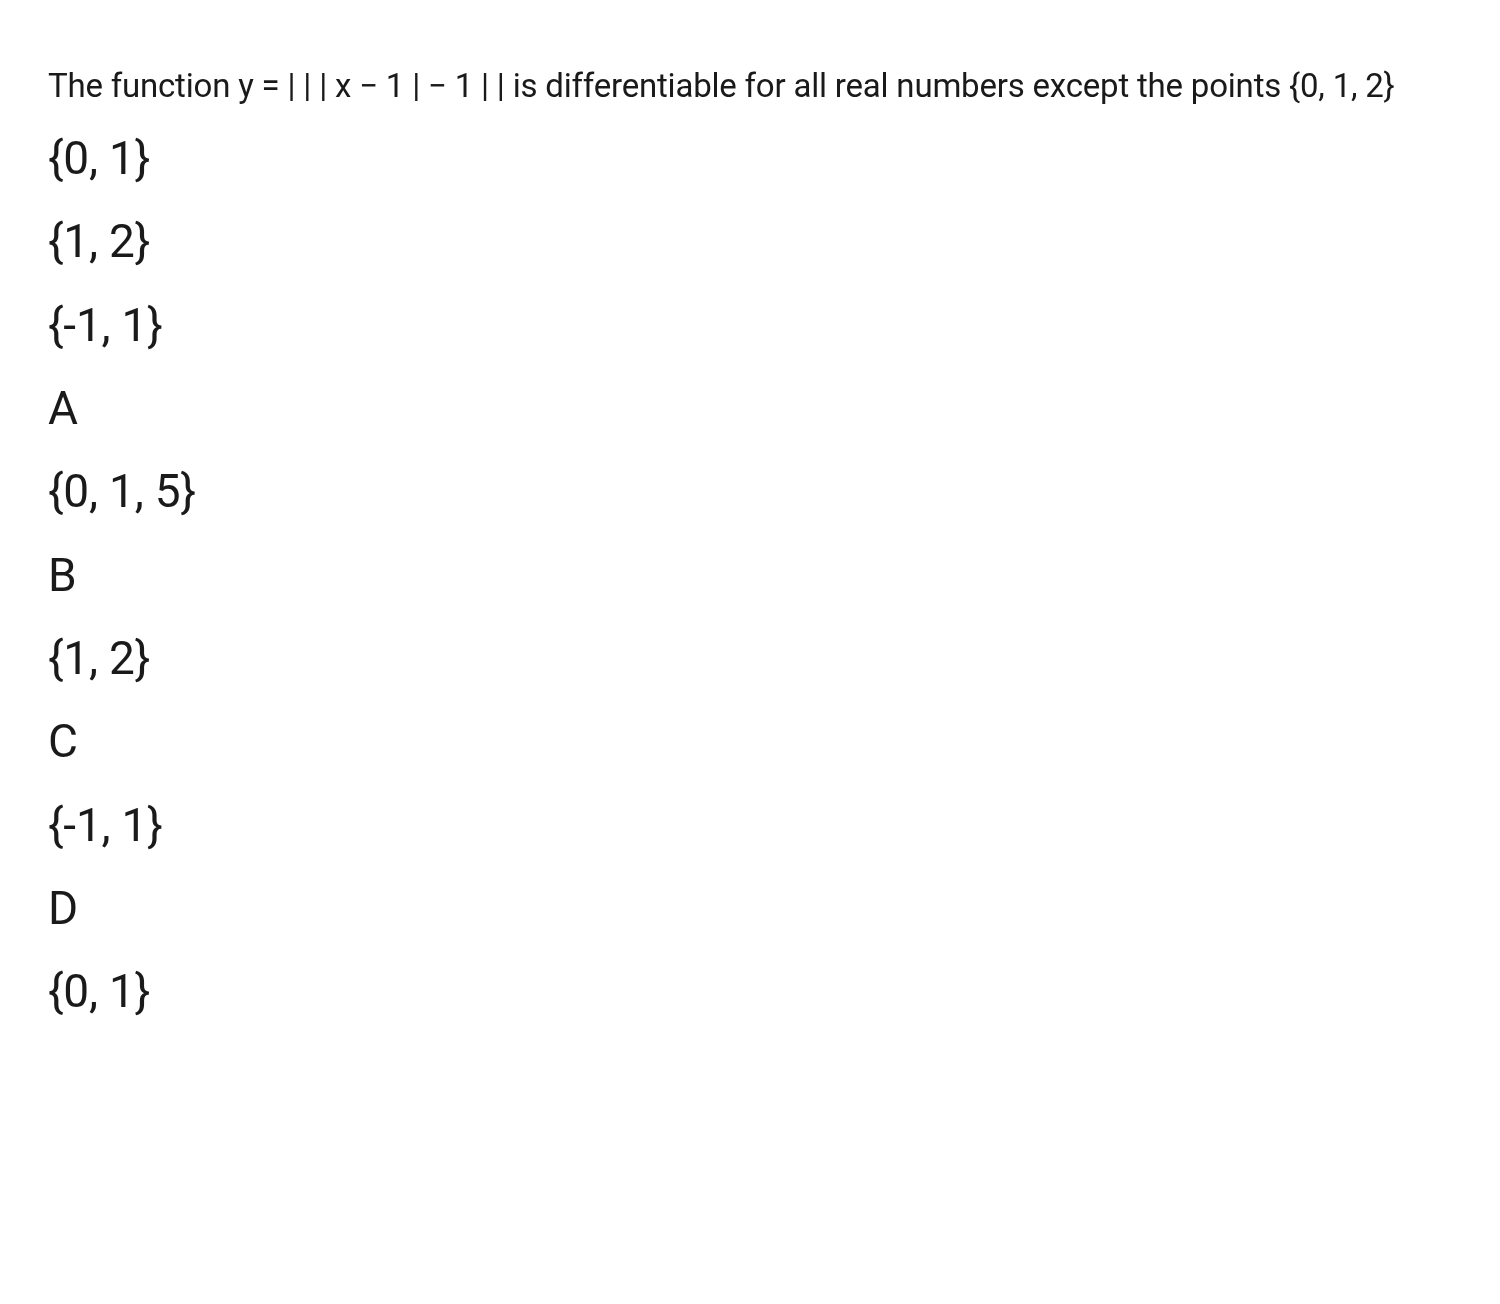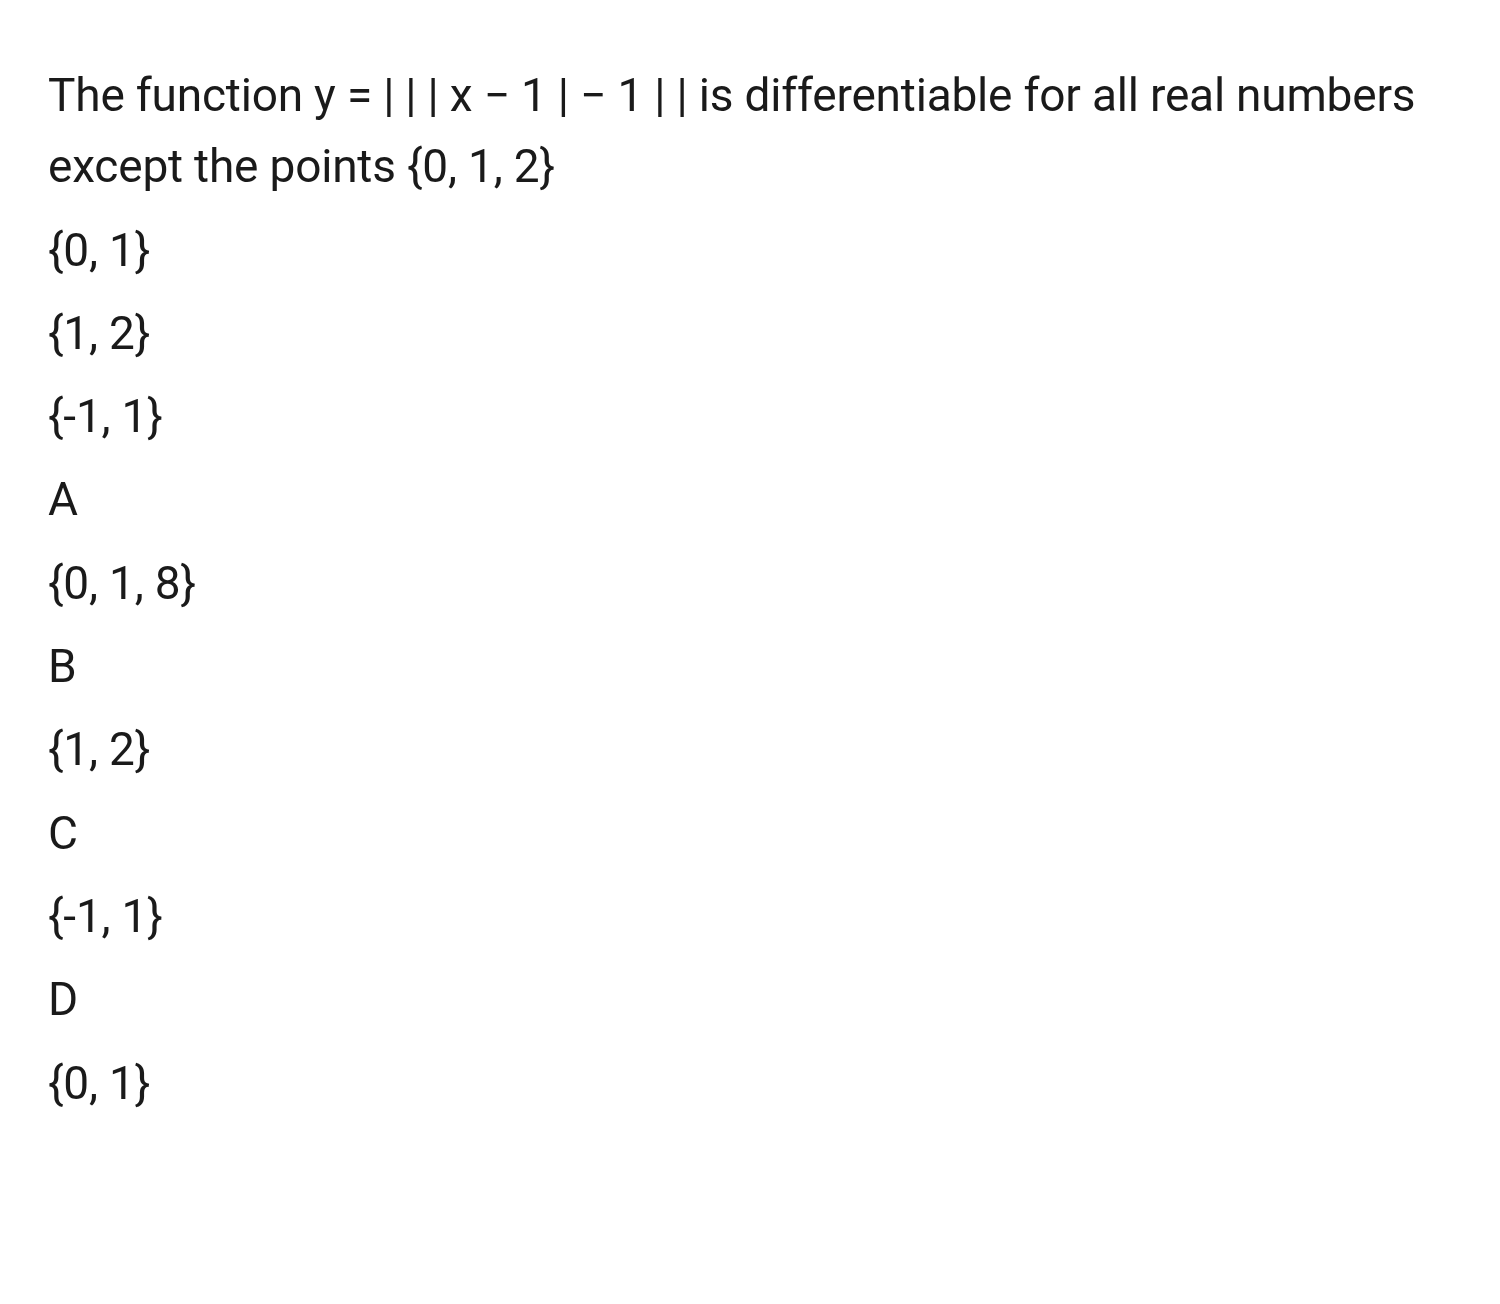--- a/index.html
+++ b/index.html
@@ -8,21 +8,21 @@
       box-sizing: border-box;
     }
     body {
       background: #ffffff;
       font-family: -apple-system, BlinkMacSystemFont, "Segoe UI", Roboto, Helvetica, Arial, sans-serif;
       padding: 60px 48px;
       width: 1500px;
       color: #1a1a1a;
     }
     .question-text {
-      font-size: 46px;
+      font-size: 33px;
       line-height: 1.55;
       font-weight: 400;
       letter-spacing: -0.2px;
       margin-bottom: 12px;
     }
     .option-line {
       font-size: 46px;
       line-height: 1.55;
       font-weight: 400;
       letter-spacing: -0.2px;
@@ -46,21 +46,21 @@
 </head>
 <body>
 
 <div class="question-text">The function y = | | | x − 1 | − 1 | | is differentiable for all real numbers except the points {0, 1, 2}</div>
 
 <div class="option-line">{0, 1}</div>
 <div class="option-line">{1, 2}</div>
 <div class="option-line">{-1, 1}</div>
 
 <div class="option-label">A</div>
-<div class="option-value">{0, 1, 8}</div>
+<div class="option-value">{0, 1, 5}</div>
 
 <div class="option-label">B</div>
 <div class="option-value">{1, 2}</div>
 
 <div class="option-label">C</div>
 <div class="option-value">{-1, 1}</div>
 
 <div class="option-label">D</div>
 <div class="option-value">{0, 1}</div>
 

